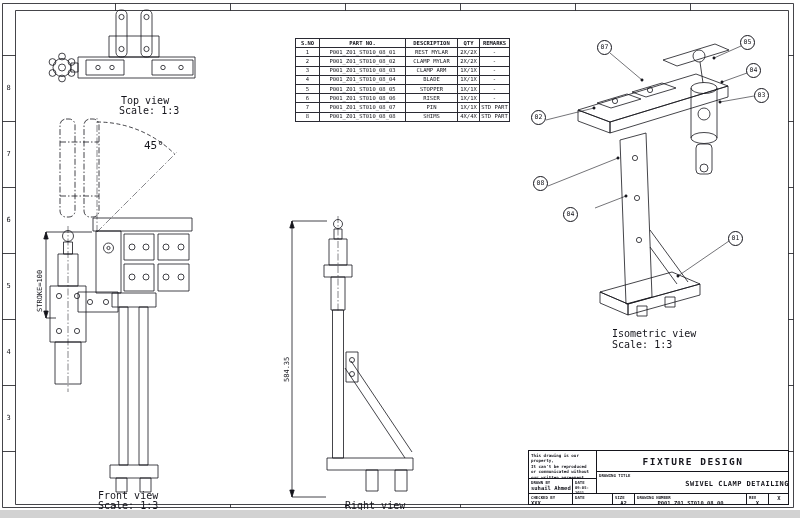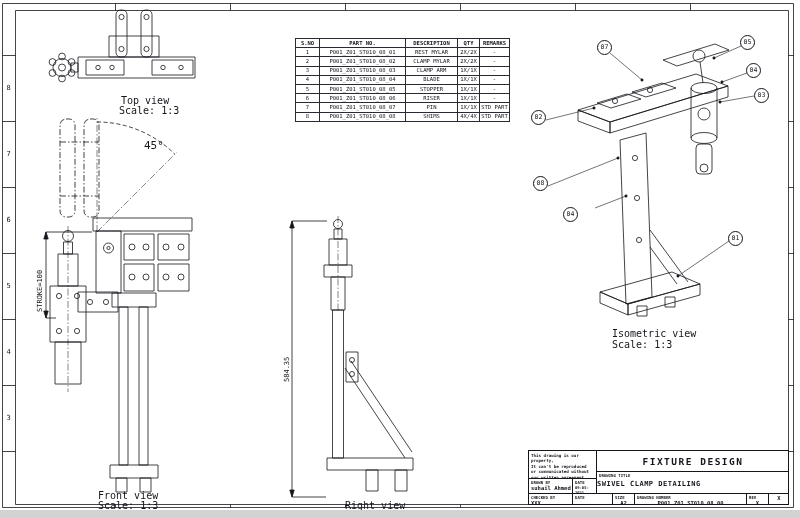--- a/index.html
+++ b/index.html
@@ -42,21 +42,21 @@
                 border-right:0.8px solid #15151c; border-top:0.8px solid #15151c;
                 display:flex; }
   .cell.drawn .sub { flex:1 1 auto; }
   .cell.drawn .sub.datecol { flex:0 0 24px; border-left:0.8px solid #15151c; }
   .cell.drawn .val { font-size:5.5px; line-height:6.5px; padding-left:2px; }
   .cell.drawn .val.tiny { font-size:3.8px; line-height:5px; }
   .cell.fixture { left:68px; top:0; width:192px; height:21px;
                   border-bottom:0.8px solid #15151c; text-align:center;
                   line-height:21px; font-size:9.5px; letter-spacing:1.5px; }
   .cell.titlecell { left:68px; top:21px; width:192px; height:21px; }
-  .cell.titlecell .big { text-align:left; font-size:7px; letter-spacing:0.5px;
+  .cell.titlecell .big { text-align:right; font-size:7px; letter-spacing:0.5px;
                          margin-top:2px; line-height:8px; }
   .cell.bottomrow { left:0; top:42px; width:260px; height:11px;
                     border-top:0.8px solid #15151c; display:flex; }
   .bcell { border-right:0.8px solid #15151c; height:100%; overflow:hidden; }
   .bcell:last-child { border-right:none; }
   .bcell .val { font-size:5.5px; line-height:6px; padding-left:2px; white-space:nowrap; }
   .bcell .val.center { text-align:center; padding-left:0; }
   .w-checked { width:44px; } .w-cdate { width:40px; } .w-size { width:22px; }
   .w-dno { width:112px; } .w-rev { width:22px; } .w-extra { width:20px; }
 

